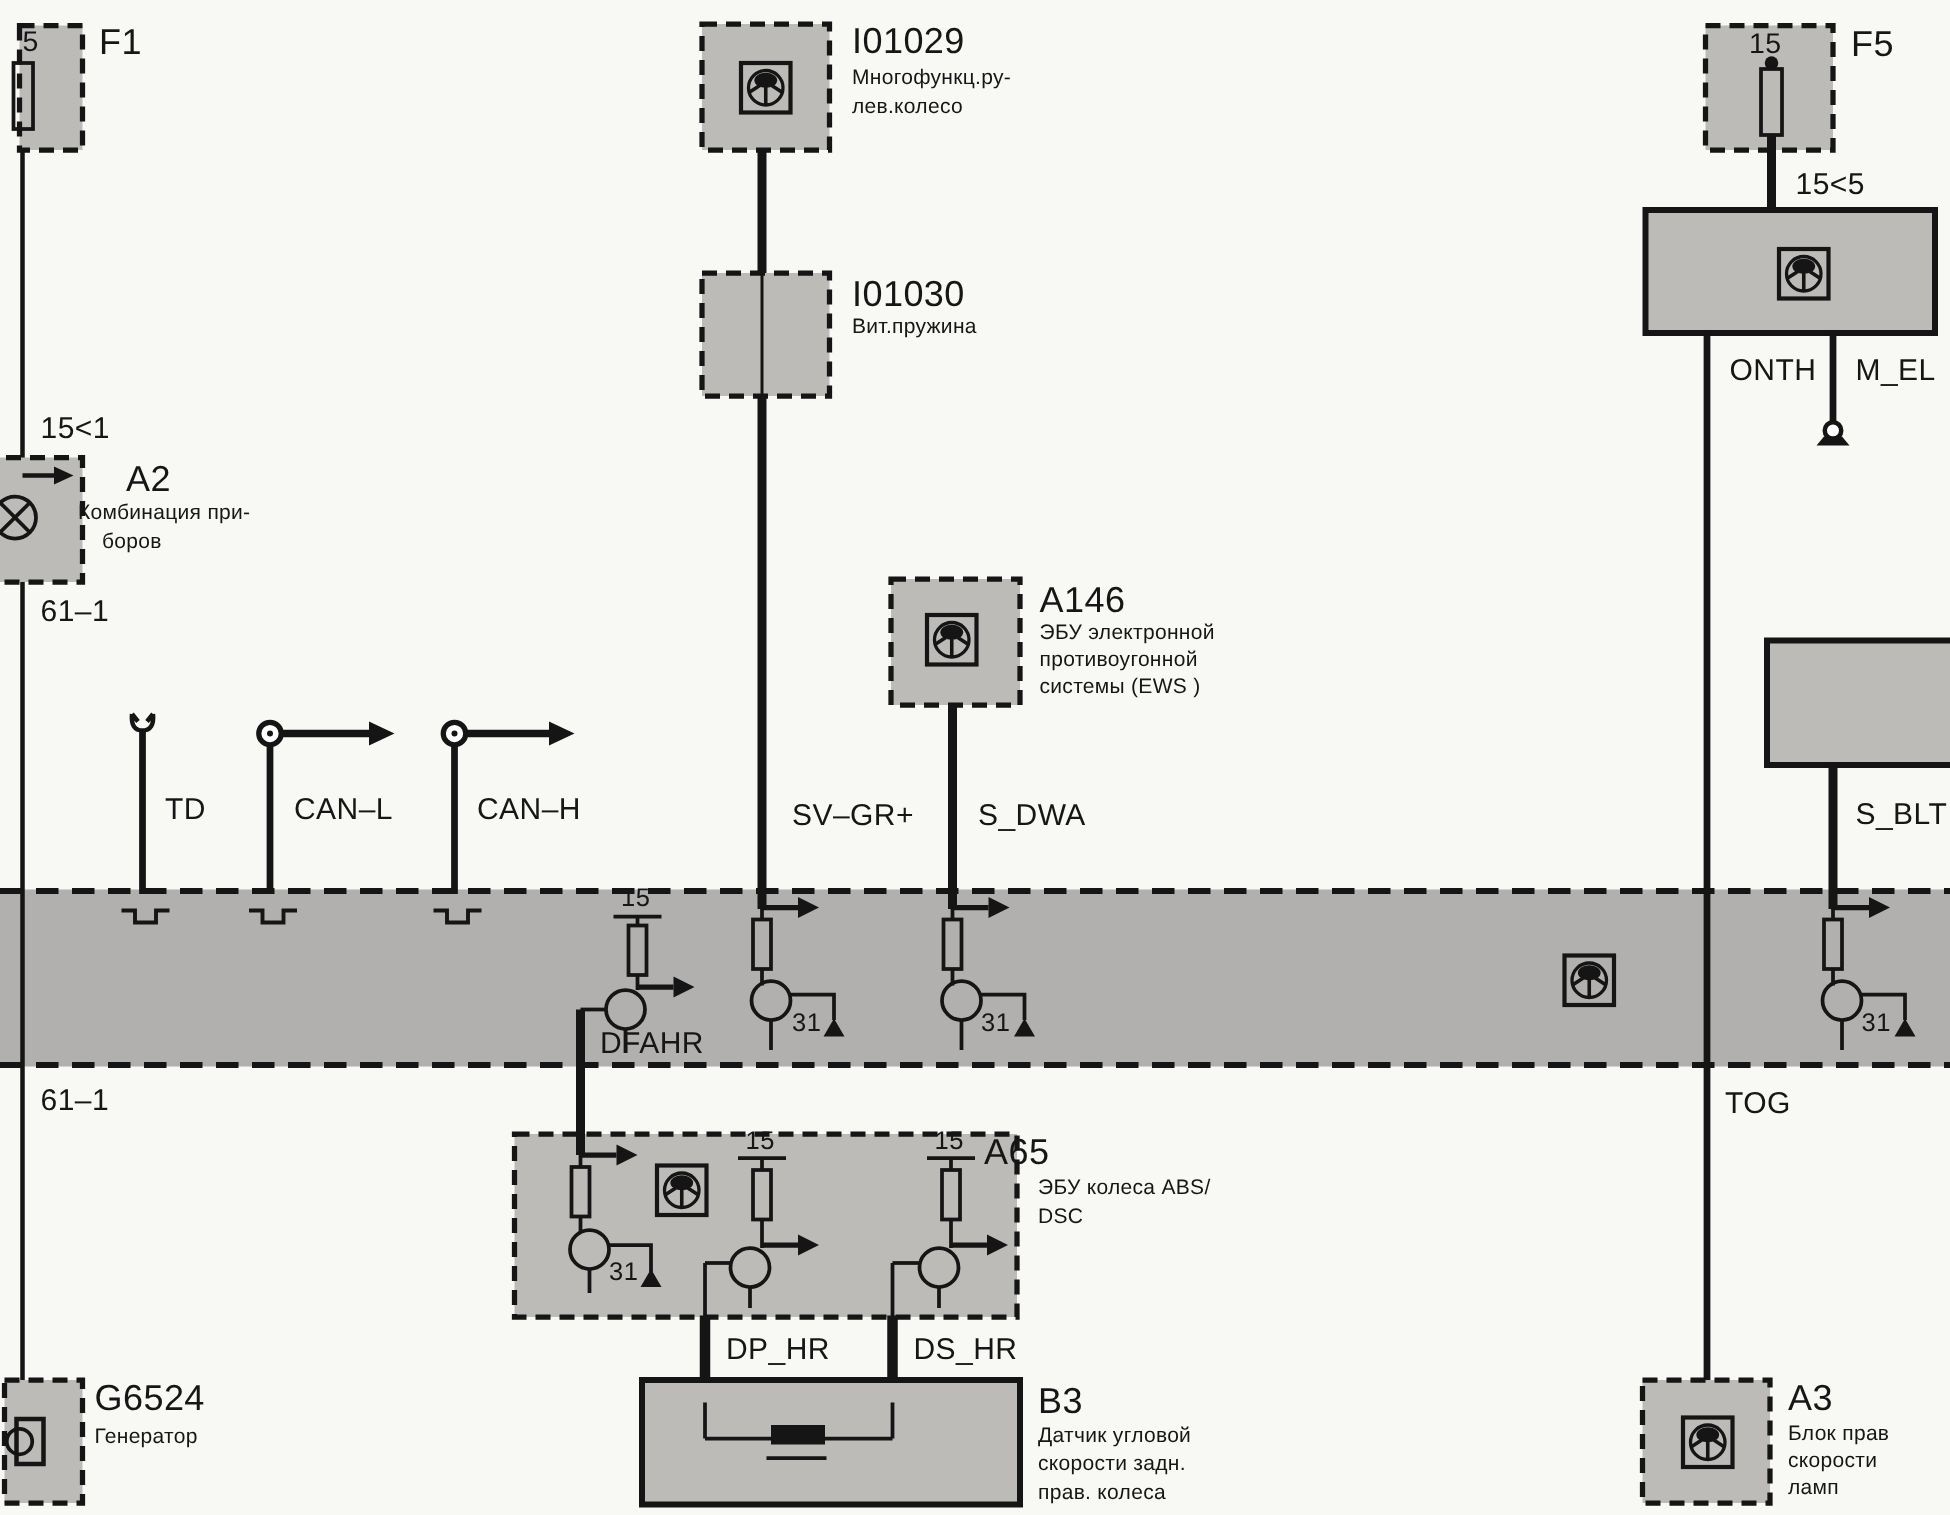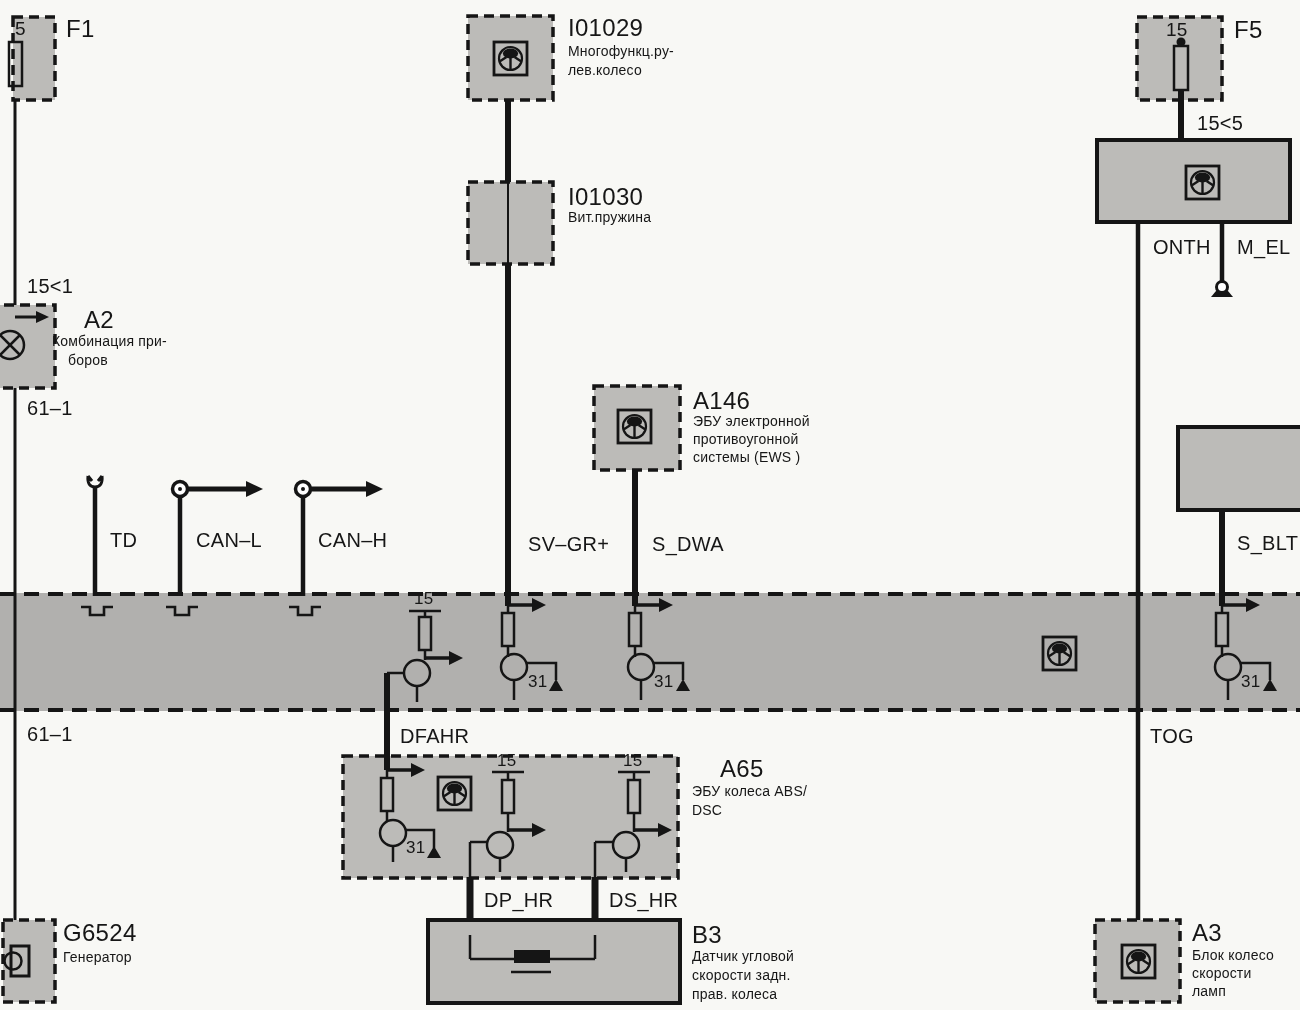--- a/index.html
+++ b/index.html
@@ -284,39 +284,39 @@
 <div class="lbl" style="left:1153px;top:236px">ONTH</div>
 <div class="lbl" style="left:1237px;top:236px">M_EL</div>
 <div class="lbl" style="left:1237px;top:532px">S_BLT</div>
 
 <div class="lbl term" style="left:414px;top:589px">15</div>
 <div class="lbl term" style="left:528px;top:672px">31</div>
 <div class="lbl term" style="left:654px;top:672px">31</div>
 <div class="lbl term" style="left:1241px;top:672px">31</div>
 
 <div class="lbl" style="left:27px;top:723px">61–1</div>
-<div class="lbl" style="left:400px;top:725px">DFAHR</div>
+<div class="lbl" style="left:400px;top:685px">DFAHR</div>
 <div class="lbl" style="left:1150px;top:725px">TOG</div>
 
-<div class="lbl id" style="left:720px;top:755px">A65</div>
+<div class="lbl id" style="left:656px;top:755px">A65</div>
 <div class="lbl desc" style="left:692px;top:783px">ЭБУ колеса ABS/</div>
 <div class="lbl desc" style="left:692px;top:802px">DSC</div>
 <div class="lbl term" style="left:497px;top:751px">15</div>
 <div class="lbl term" style="left:623px;top:751px">15</div>
 <div class="lbl term" style="left:406px;top:838px">31</div>
 
 <div class="lbl" style="left:484px;top:889px">DP_HR</div>
 <div class="lbl" style="left:609px;top:889px">DS_HR</div>
 
 <div class="lbl id" style="left:692px;top:921px">B3</div>
 <div class="lbl desc" style="left:692px;top:948px">Датчик угловой</div>
 <div class="lbl desc" style="left:692px;top:967px">скорости задн.</div>
 <div class="lbl desc" style="left:692px;top:986px">прав. колеса</div>
 
 <div class="lbl id" style="left:63px;top:919px">G6524</div>
 <div class="lbl desc" style="left:63px;top:949px">Генератор</div>
 
 <div class="lbl id" style="left:1192px;top:919px">A3</div>
-<div class="lbl desc" style="left:1192px;top:947px">Блок колесо</div>
+<div class="lbl desc" style="left:1192px;top:947px">Блок прав</div>
 <div class="lbl desc" style="left:1192px;top:965px">скорости</div>
 <div class="lbl desc" style="left:1192px;top:983px">ламп</div>
 
 </div>
 
 </body></html>

